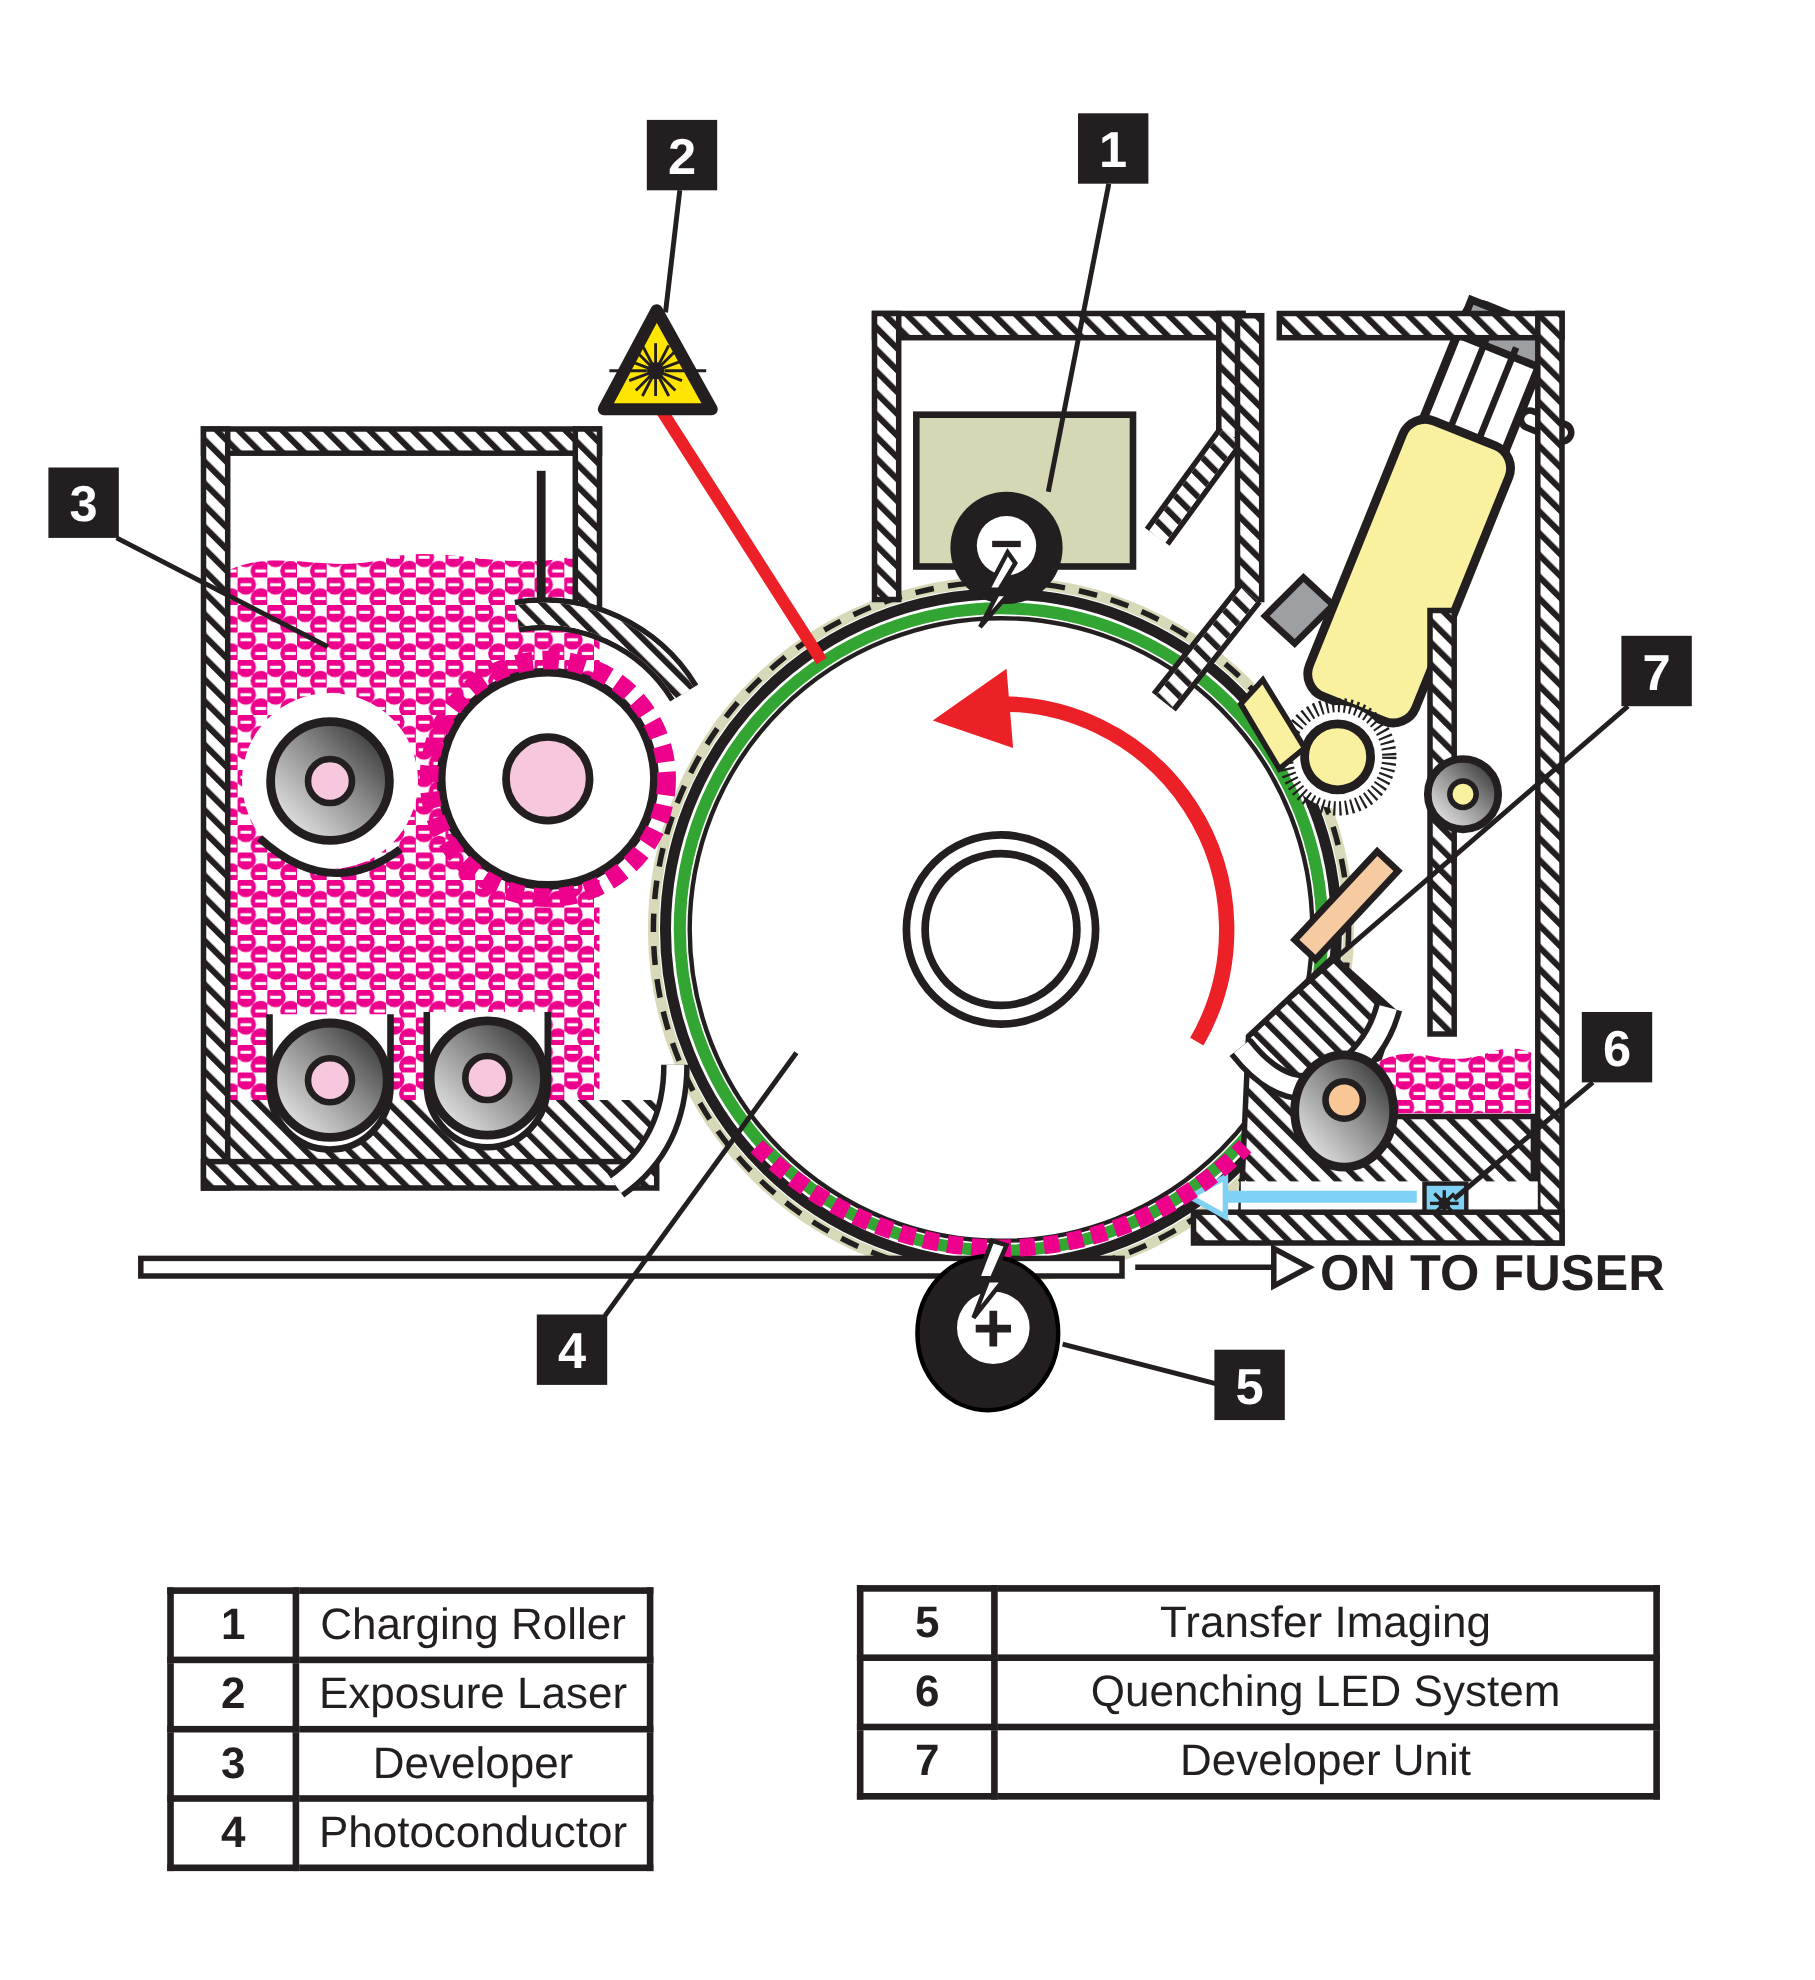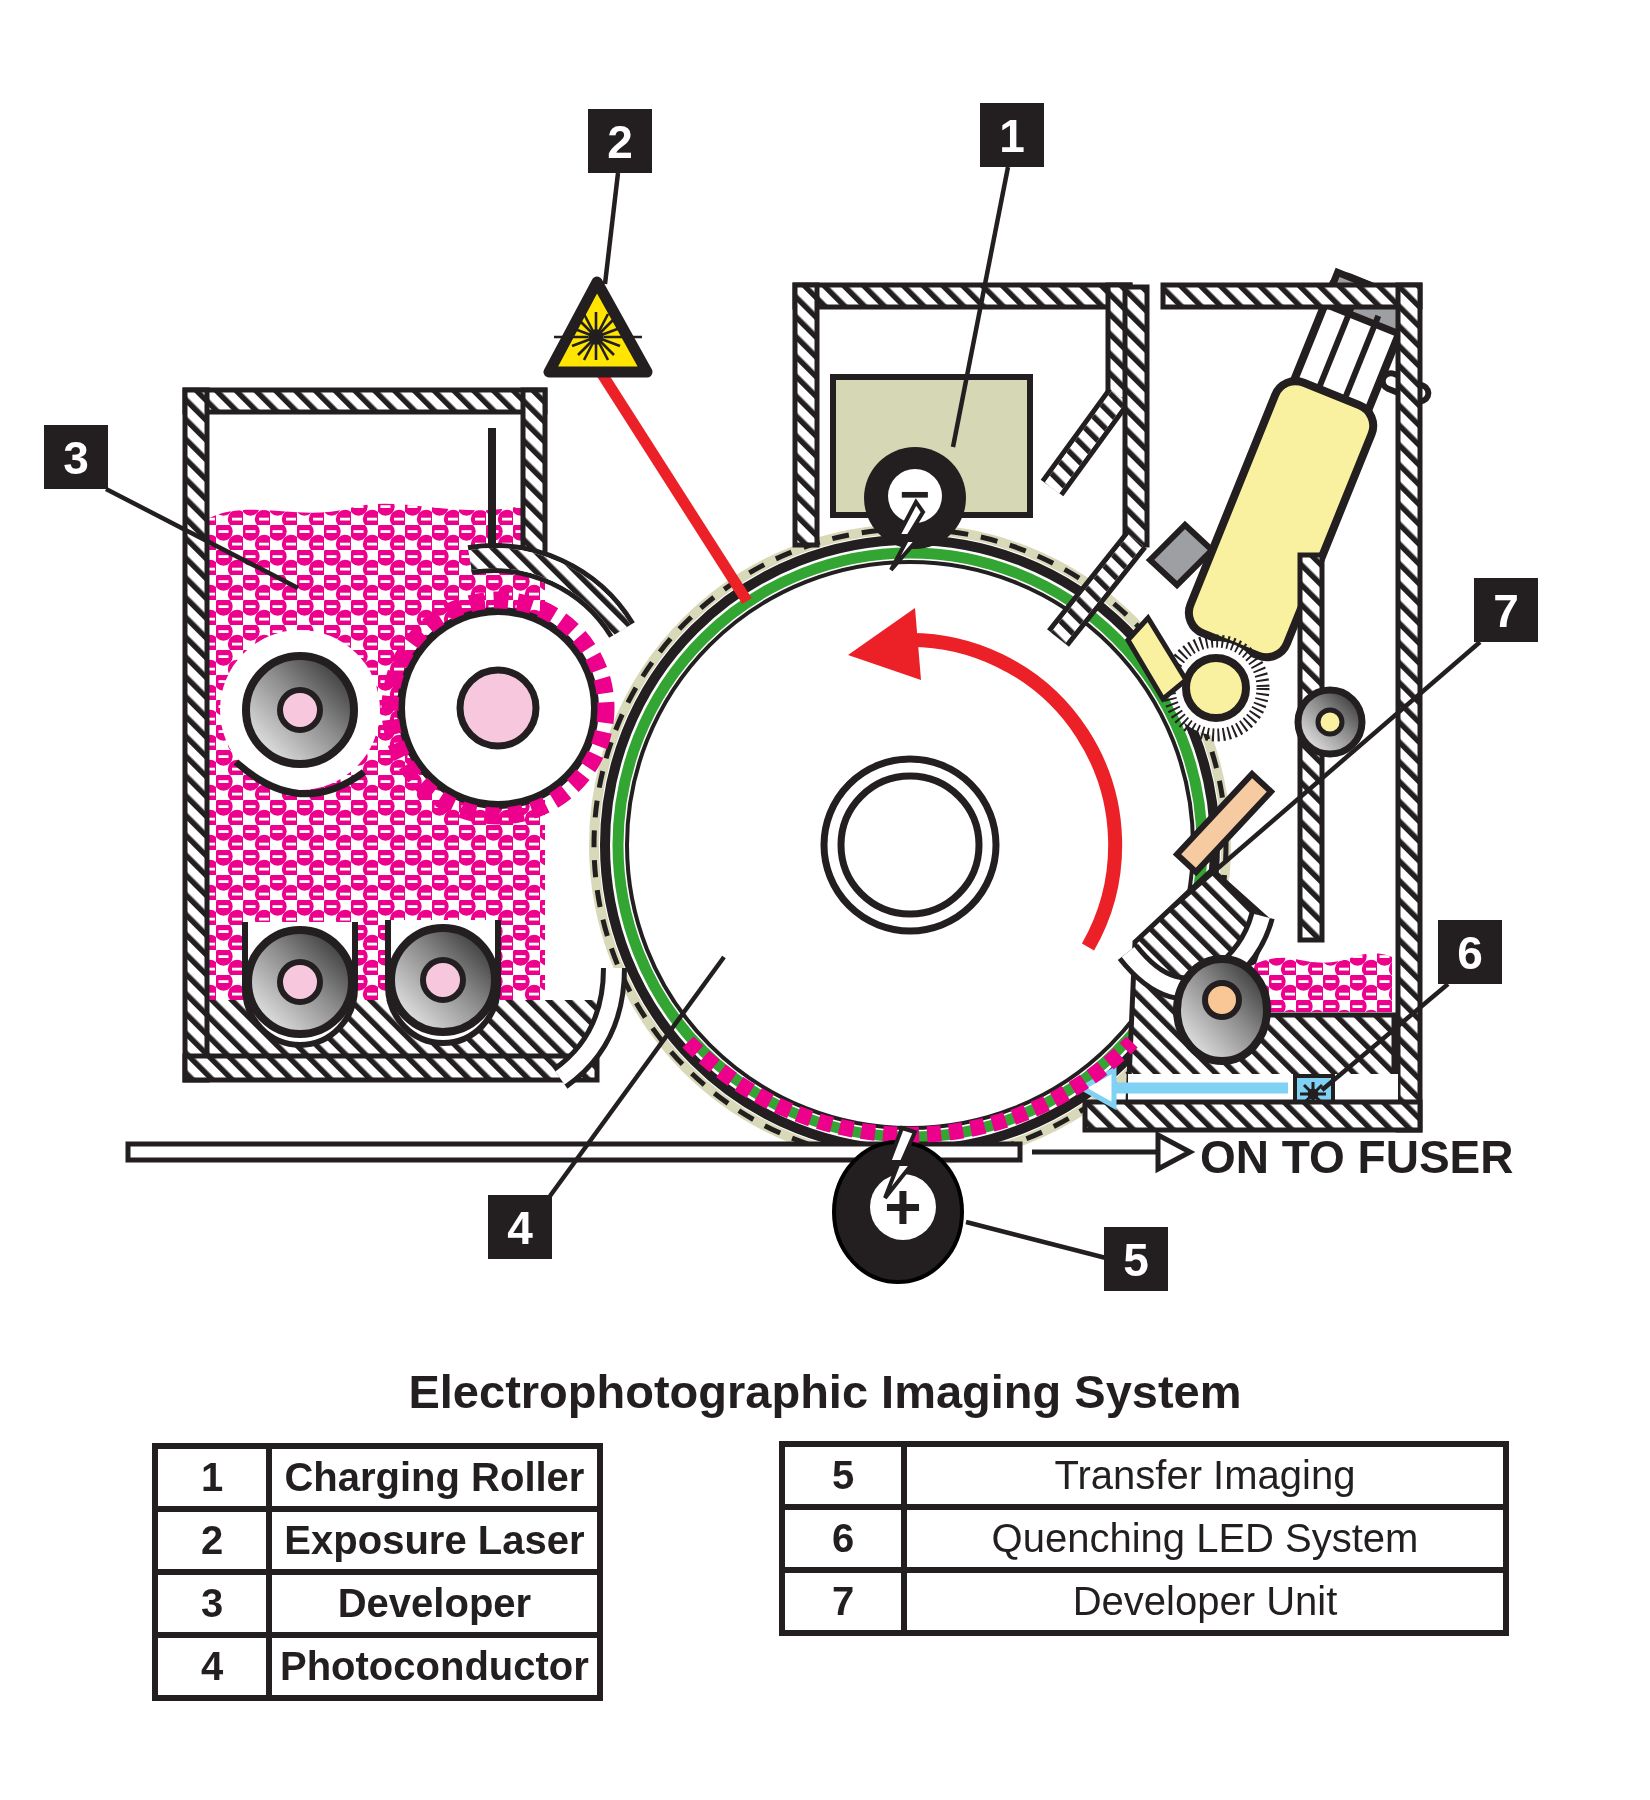--- a/index.html
+++ b/index.html
@@ -6,21 +6,21 @@
   #stage{position:relative;width:1650px;height:1800px;background:#fff;overflow:hidden;
          font-family:"Liberation Sans", sans-serif;color:#231F20;}
   #stage svg{position:absolute;left:0;top:0;}
   .title{position:absolute;left:0;top:1364px;width:1650px;text-align:center;
          font-size:47px;font-weight:bold;letter-spacing:0px;}
   table.tbl{position:absolute;border-collapse:collapse;background:#fff;}
   table.tbl td{border:6px solid #231F20;text-align:center;vertical-align:middle;
                font-size:40px;height:57px;padding:0 8px;}
   table.tbl td.num{font-weight:bold;width:92px;}
   #tblL{left:152px;top:1443px;}
-  #tblL td.lbl{width:300px;font-weight:bold;}
+  #tblL td.lbl{width:300px;}
   #tblR{left:779px;top:1441px;}
   #tblR td.num{width:100px;}
   #tblR td.lbl{width:580px;}
 </style>
 </head>
 <body>
 
 <div id="stage">
 
 <svg width="1650" height="1800" viewBox="0 0 1650 1800">
@@ -239,21 +239,20 @@
       <rect x="1438" y="920" width="64" height="64" fill="#231F20"></rect>
       <text x="1470" y="969">6</text>
     </g>
     <g>
       <rect x="1474" y="578" width="64" height="64" fill="#231F20"></rect>
       <text x="1506" y="627">7</text>
     </g>
   </g>
 </svg>
 
-<div class="title">Electrophotographic Imaging System</div>
 
 <table class="tbl" id="tblL">
   <tbody>
         <tr>
     <td class="num">1</td>
     <td class="lbl">Charging Roller</td>
   </tr>
   <tr>
     <td class="num">2</td>
     <td class="lbl">Exposure Laser</td>

